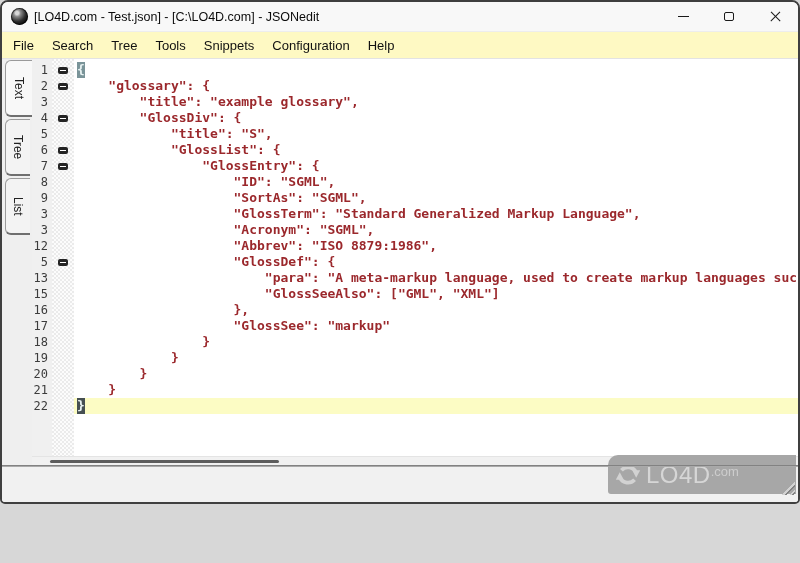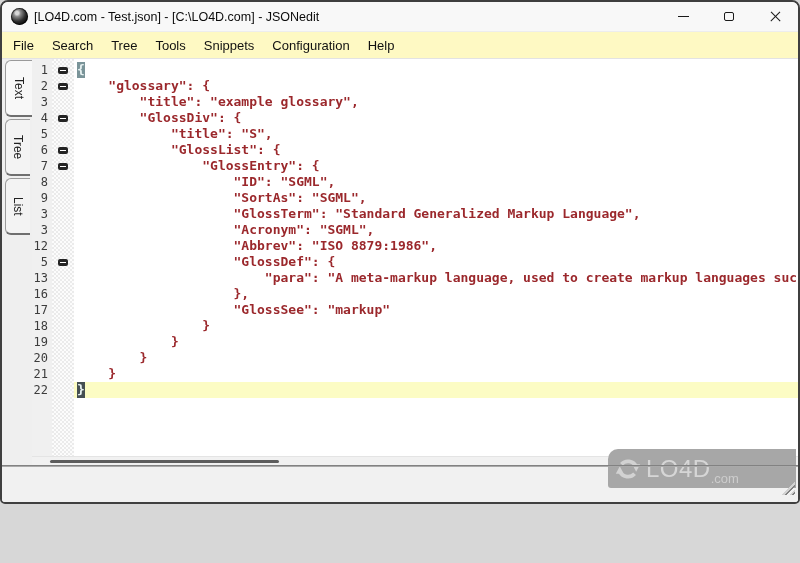--- a/index.html
+++ b/index.html
@@ -58,25 +58,25 @@
   .brace.open{background:var(--brace-open-bg,#7a9499);color:#e9f3f3;}
   .brace.close{background:var(--brace-close-bg,#454f52);color:#e9f3f3;}
   
   .hscroll{position:absolute;left:0;right:0;bottom:0;height:10px;background:#f1f1f1;border-top:1px solid #e4e4e4;}
   .hthumb{position:absolute;left:18px;top:3px;width:229px;height:3px;background:#5d5d5d;border-radius:2px;}
   
   .statusbar{height:36px;flex:0 0 36px;background:#f1f1f1;}
   .divider-line{position:absolute;left:0;right:0;bottom:35px;height:2px;z-index:5;
     background:linear-gradient(#6e6e6e,#bdbdbd);}
   
-  .watermark{position:absolute;right:2px;bottom:14px;width:188px;height:39px;z-index:4;
+  .watermark{position:absolute;right:2px;bottom:8px;width:188px;height:39px;z-index:4;
     background:#a7a7a7;border-radius:10px 0 0 3px;display:flex;align-items:center;padding-left:5px;}
   .wm-icon{width:30px;height:30px;flex:0 0 30px;margin-right:3px;}
   .wm-brand{font-size:24px;color:#d6d6d6;letter-spacing:.5px;line-height:30px;}
-  .wm-suffix{font-size:13px;color:#cdcdcd;align-self:flex-end;margin-bottom:2px;}
+  .wm-suffix{font-size:13px;color:#cdcdcd;align-self:flex-end;margin-bottom:15px;}
   .resize-grip{position:absolute;right:3px;bottom:7px;width:15px;height:15px;z-index:6;
     background:repeating-linear-gradient(135deg, transparent 0 2px, #d2d2d2 2px 4px, #828282 4px 5px);
     clip-path:polygon(100% 0,100% 100%,0 100%);}
 </style>
 </head>
 <body>
 
 <div class="window">
 
   <div class="titlebar">
@@ -192,20 +192,25 @@
               <span class="marker"></span>
             </span>
             <span class="code">                    "GlossDef": {</span>
           </div>
           <div class="row">
             <span class="ln">13</span>
             <span class="fold"></span>
             <span class="code">                        "para": "A meta-markup language, used to create markup languages such as DocBook.",</span>
           </div>
           <div class="row">
+            <span class="ln">15</span>
+            <span class="fold"></span>
+            <span class="code">                        "GlossSeeAlso": ["GML", "XML"]</span>
+          </div>
+          <div class="row">
             <span class="ln">16</span>
             <span class="fold"></span>
             <span class="code">                    },</span>
           </div>
           <div class="row">
             <span class="ln">17</span>
             <span class="fold"></span>
             <span class="code">                    "GlossSee": "markup"</span>
           </div>
           <div class="row">

